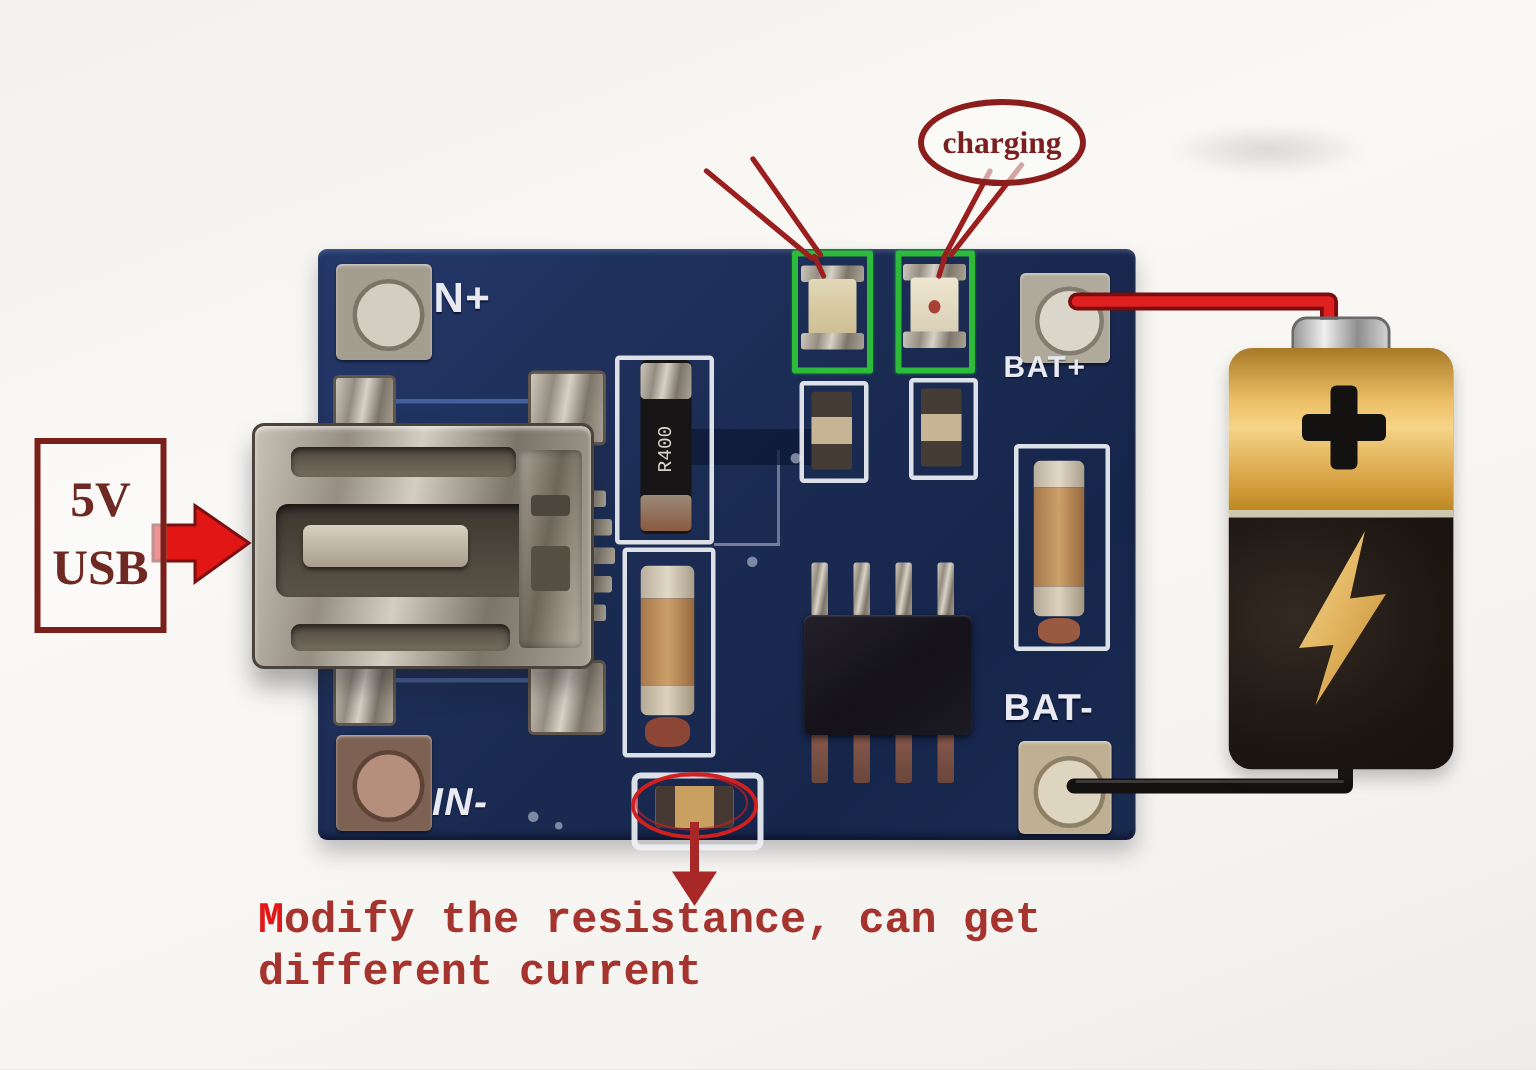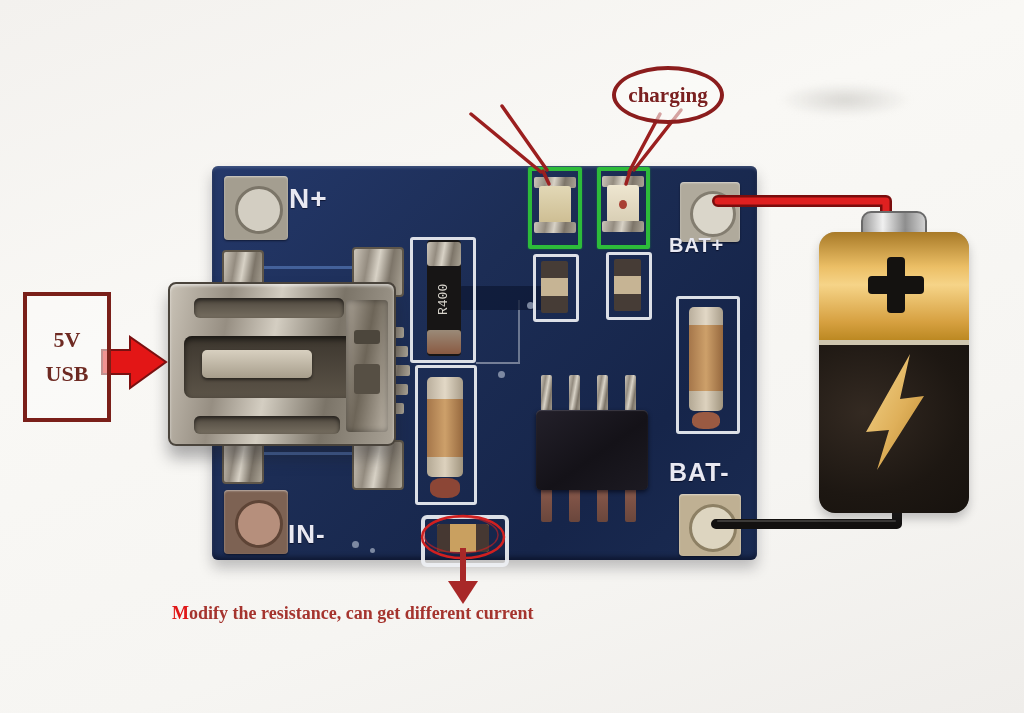--- a/index.html
+++ b/index.html
@@ -26,25 +26,25 @@
   
   .bubble{
     border:4px solid #8b1d1d;border-radius:50%;
     display:flex;align-items:center;justify-content:center;
     color:#7a2020;font-family:"Liberation Serif",serif;font-weight:bold;
     background:rgba(252,251,249,.6);
   }
   .usbbox{
     border:4px solid #7a1f19;background:rgba(252,251,249,.55);
     display:flex;flex-direction:column;align-items:center;justify-content:center;gap:8px;
-    color:#6e2a22;font-family:"Liberation Serif",serif;font-weight:bold;font-size:22px;
+    color:#6e2a22;font-family:"Liberation Serif",serif;font-weight:bold;font-size:33px;
   }
   .caption{
-    color:#a5342e;font-family:Liberation Serif, serif;font-weight:bold;
-    font-size:18px;line-height:35px;letter-spacing:0px;
+    color:#a5342e;font-family:Liberation Mono, monospace;font-weight:bold;
+    font-size:29px;line-height:35px;letter-spacing:0px;
   }
   .caption::first-letter{color:#e01818;}
   .smudge{background:radial-gradient(closest-side,rgba(185,183,178,.5),rgba(185,183,178,0) 70%);filter:blur(3px);}
   svg{display:block;}
 </style>
 </head>
 <body>
 
 <div class="scene">
 
@@ -61,21 +61,21 @@
   <div class="abs pad" style="left:224px;top:490px;width:64px;height:64px;background:#7d6253;">
     <div class="hole" style="left:11px;top:10px;width:42px;height:42px;background:#b68f7c;border:3px solid #5e4436;"></div>
   </div>
   <div class="abs pad" style="left:679px;top:494px;width:62px;height:62px;background:#bfb093;">
     <div class="hole" style="left:10px;top:10px;width:42px;height:42px;background:#ddd5c0;border:3px solid #8d8064;"></div>
   </div>
 
   <div class="abs board-label" style="left:289px;top:183px;font-size:28px;">N+</div>
   <div class="abs board-label" style="left:669px;top:234px;font-size:20px;">BAT+</div>
   <div class="abs board-label" style="left:669px;top:458px;font-size:25px;">BAT-</div>
-  <div class="abs board-label" style="left:288px;top:519px;font-size:26px;">IN-</div>
+  <div class="abs board-label" style="left:288px;top:519px;font-size:26px;font-style:italic;">IN-</div>
 
   <div class="abs trace" style="left:262px;top:266px;width:92px;height:3px;"></div>
   <div class="abs trace" style="left:262px;top:452px;width:92px;height:3px;"></div>
   <div class="abs" style="left:476px;top:362px;width:44px;height:2px;background:#cfd4dd;opacity:.5;"></div>
   <div class="abs" style="left:518px;top:300px;width:2px;height:62px;background:#cfd4dd;opacity:.45;"></div>
   <div class="abs" style="left:460px;top:286px;width:86px;height:24px;background:#0d1834;opacity:.75;border-radius:2px;"></div>
   <div class="abs via" style="left:498px;top:371px;"></div>
   <div class="abs via" style="left:527px;top:302px;"></div>
   <div class="abs via" style="left:352px;top:541px;"></div>
   <div class="abs via" style="left:370px;top:548px;width:5px;height:5px;"></div>

